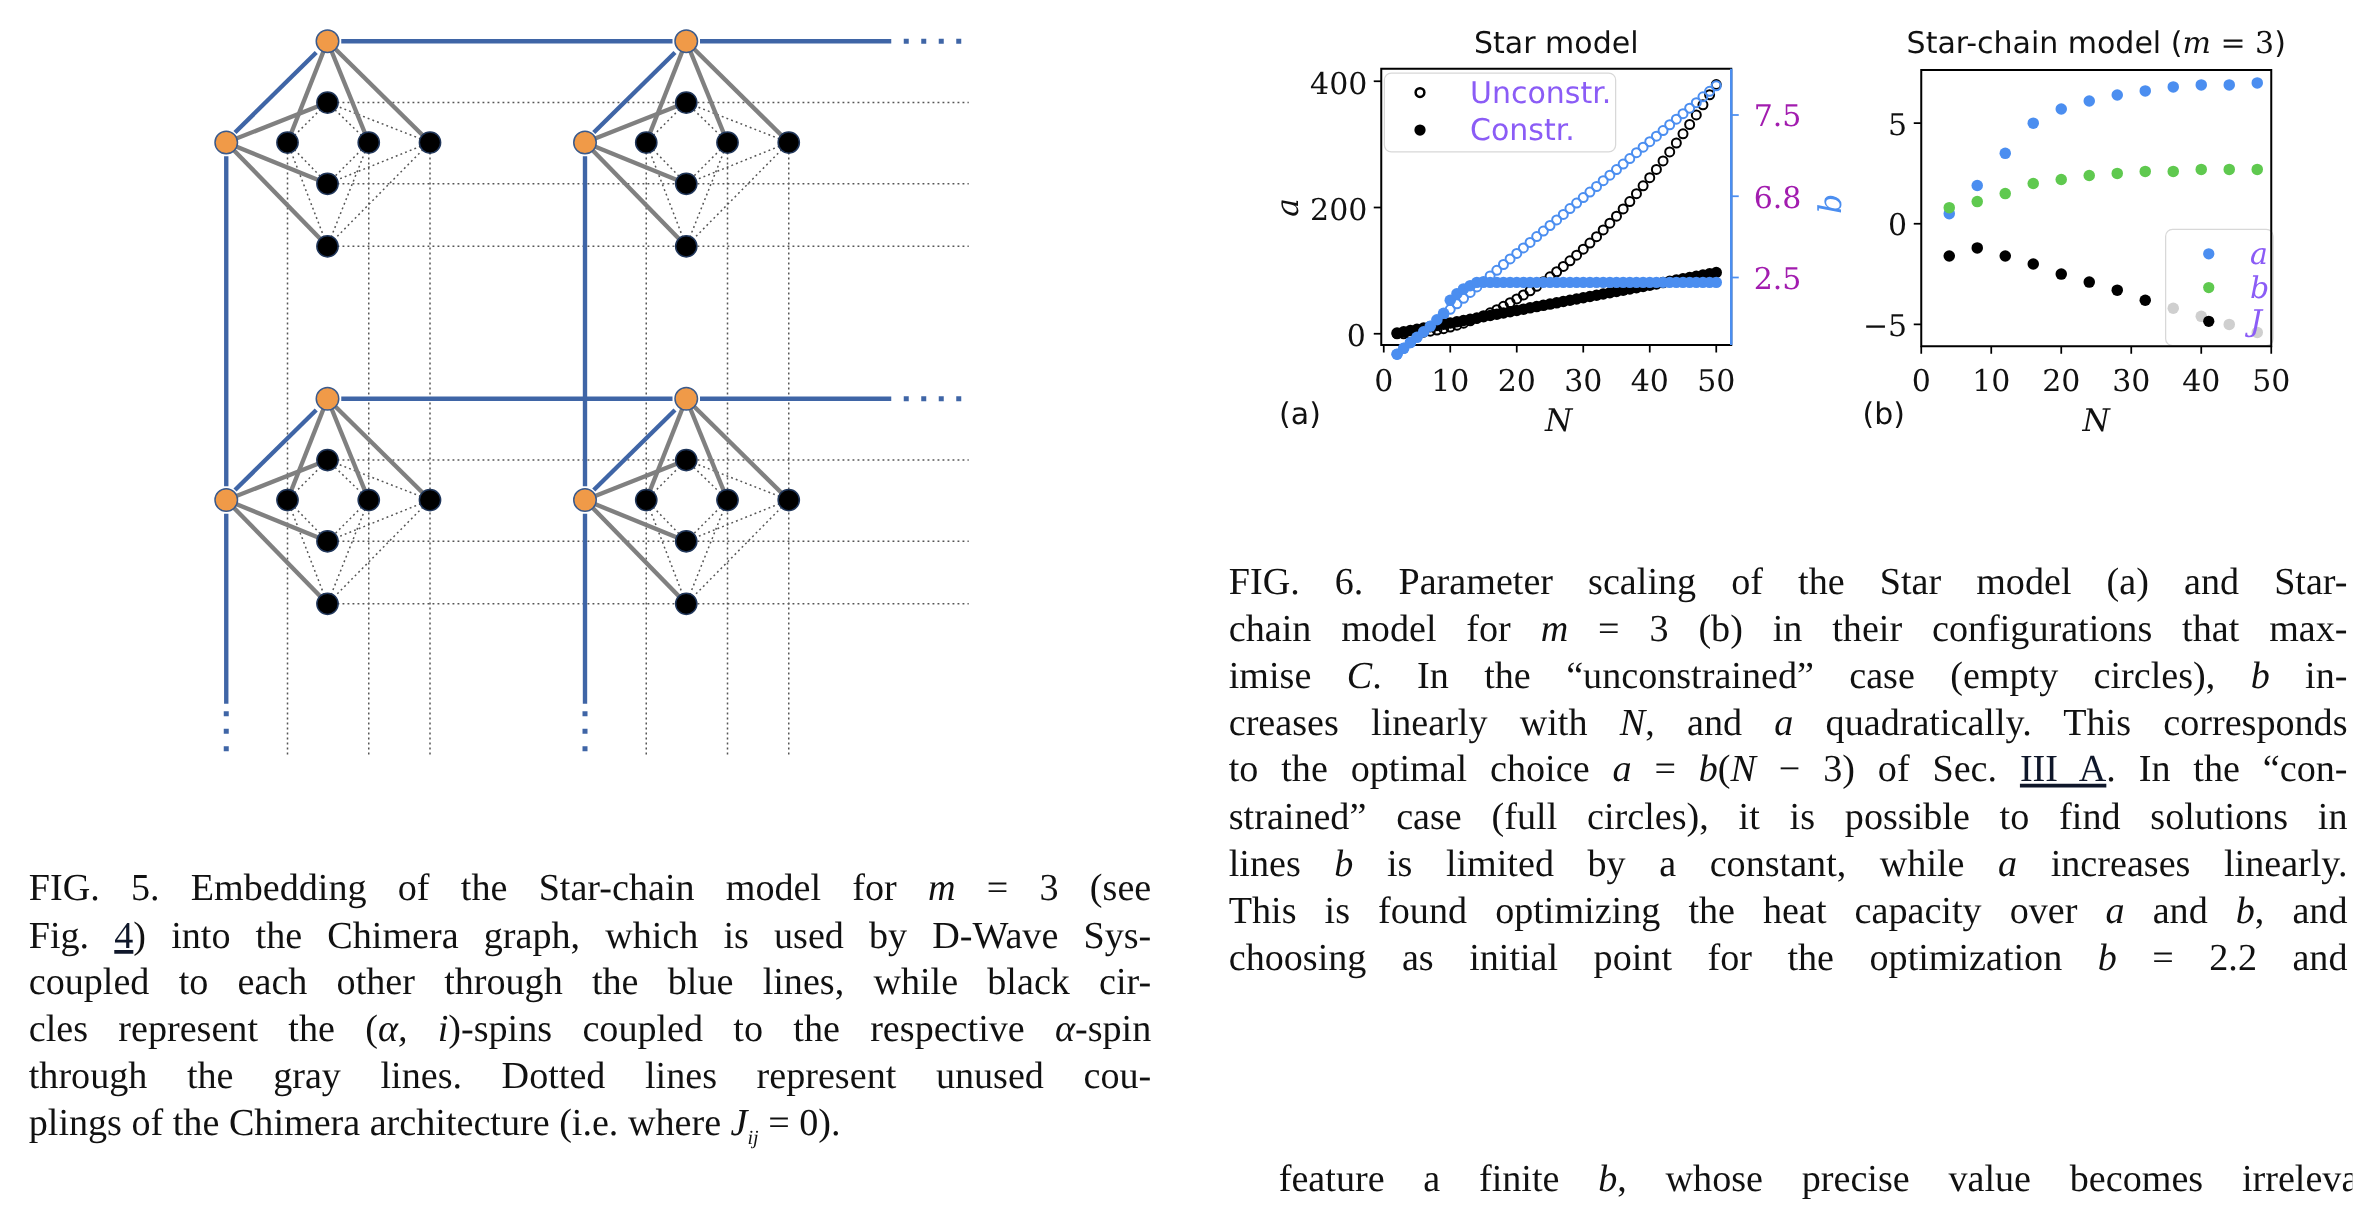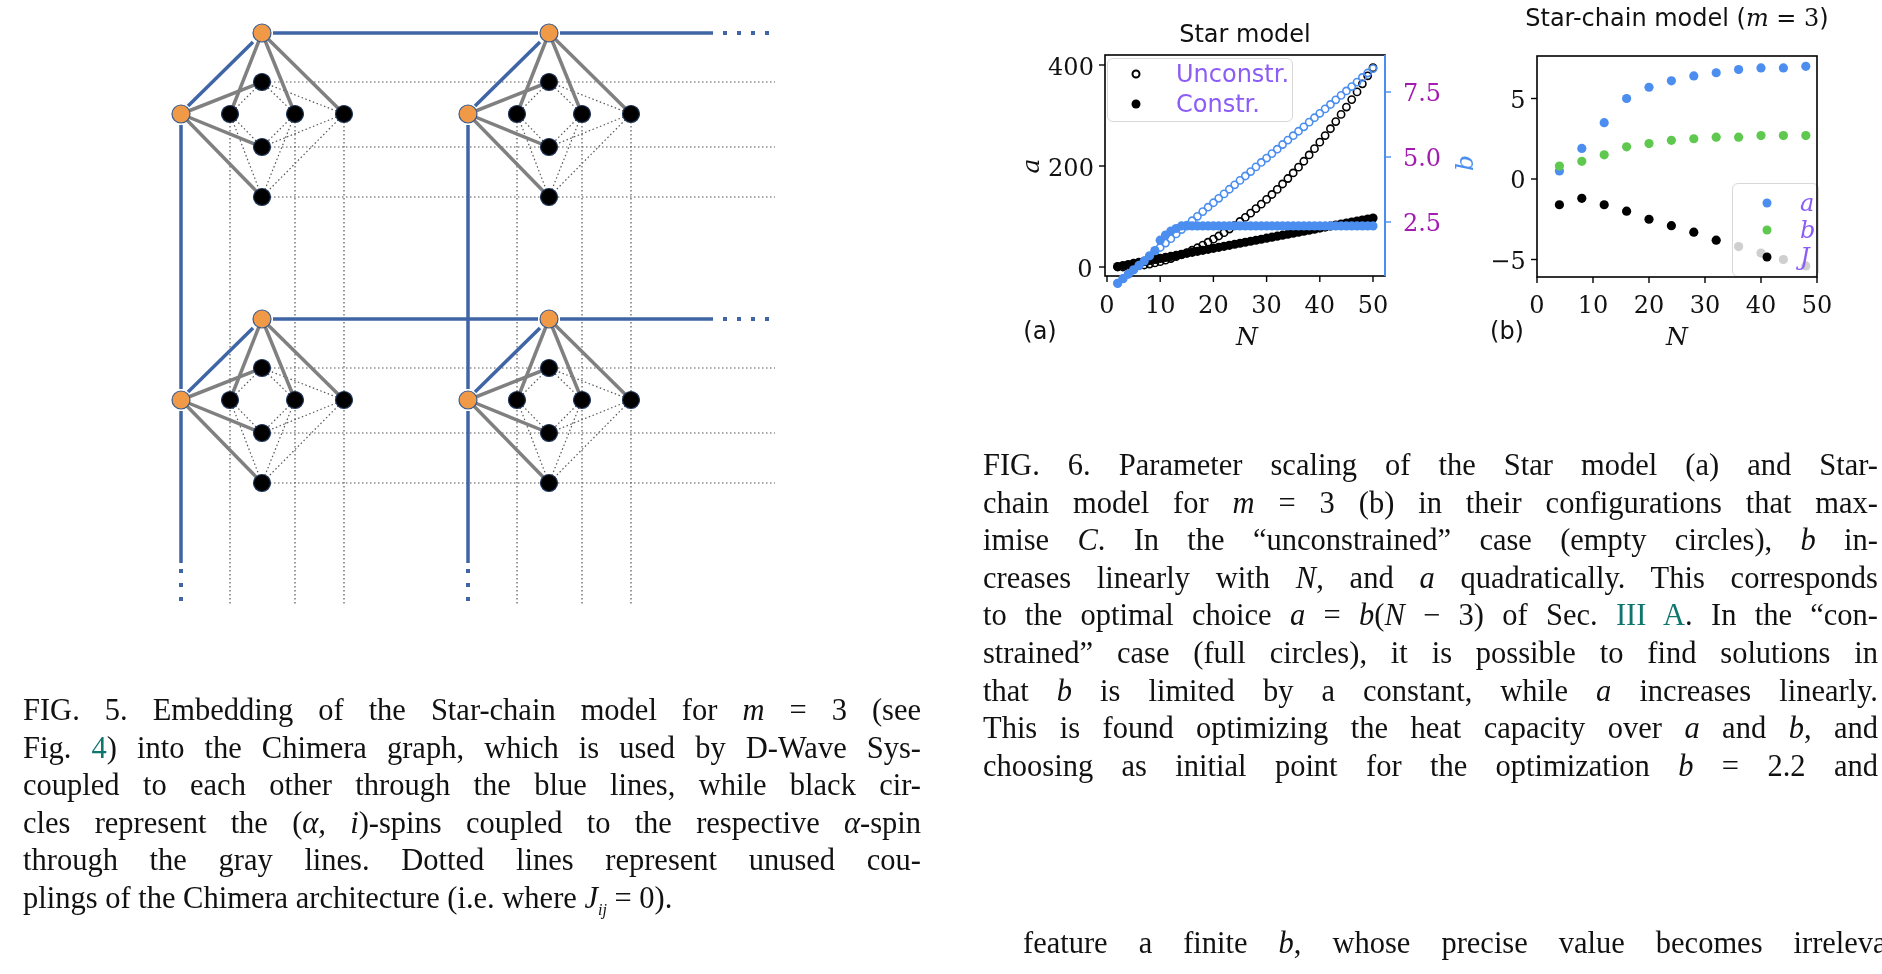--- a/index.html
+++ b/index.html
@@ -1,21 +1,21 @@
 <!DOCTYPE html>
 <html><head>
 <meta charset="utf-8">
 <style>
   html, body { margin:0; padding:0; background:#ffffff; }
   body { width:1882px; height:974px; position:relative; overflow:hidden; font-family:"DejaVu Serif", serif; color:#000; }
   svg.layer { position:absolute; left:0; top:0; }
   .caption { position:absolute; font-family:"Liberation Serif", "DejaVu Serif", serif; font-size:30.5px; line-height:37.6px; text-align:justify; text-align-last:justify; color:#111; }
   .caption .ln { display:block; white-space:nowrap; text-align:justify; text-align-last:justify; height:37.6px; }
   .caption .ln.last { text-align-last:left; }
-  .link { color:#0f766e; }
+  .link { color:#0f172a;text-decoration:underline; }
   .m { font-style:italic; }
   .tick { position:absolute; font-family:"DejaVu Serif", serif; font-size:24px; line-height:24px; color:#111; transform:translate(-50%,-50%); white-space:nowrap; }
   .tick.blue { color:#a21caf; }
   .plot-title { position:absolute; font-family:"DejaVu Sans", sans-serif; font-size:24px; transform:translateX(-50%); white-space:nowrap; color:#111; }
   .panel-label { position:absolute; font-family:"DejaVu Sans", sans-serif; font-size:24px; transform:translate(-50%,-50%); color:#111; }
   .axis-label { position:absolute; font-family:"DejaVu Serif", serif; font-style:italic; font-size:25px; transform:translate(-50%,-50%); color:#111; }
   .legend { position:absolute; background:rgba(255,255,255,0.85); border:1.5px solid #d8d8d8; border-radius:6px; }
   .legend-row { position:absolute; font-family:"DejaVu Sans", sans-serif; font-size:24px; line-height:26px; white-space:nowrap; color:#8b5cf6; }
   .legend-row .mk { position:absolute; top:50%; width:9px; height:9px; border-radius:50%; transform:translate(-50%,-50%); box-sizing:border-box; }
   .legend-row.serif { font-family:"DejaVu Serif", serif; font-style:italic; }
@@ -396,35 +396,35 @@
   <div class="legend-row" style="left:68px; top:32px;">
     <span class="mk" style="left:-40px; background:#000;"></span>
     <span>Constr.</span>
   </div>
 </div>
 <div class="tick" style="left:1071px; top:67px;">400</div>
 <div class="tick" style="left:1071px; top:168px;">200</div>
 <div class="tick" style="left:1085px; top:269px;">0</div>
 <div class="axis-label" style="left:1030px; top:166px; transform:translate(-50%,-50%) rotate(-90deg);">a</div>
 <div class="tick blue" style="left:1422px; top:93px;">7.5</div>
-<div class="tick blue" style="left:1422px; top:158px;">5.0</div>
+<div class="tick blue" style="left:1422px; top:158px;">6.8</div>
 <div class="tick blue" style="left:1422px; top:223px;">2.5</div>
 <div class="axis-label" style="left:1464px; top:163px; color:#4b8ef0; transform:translate(-50%,-50%) rotate(-90deg);">b</div>
 <div id="xticksA">
     <div class="tick" style="left: 1107px; top: 305px;">0</div>
     <div class="tick" style="left: 1160.2px; top: 305px;">10</div>
     <div class="tick" style="left: 1213.4px; top: 305px;">20</div>
     <div class="tick" style="left: 1266.6px; top: 305px;">30</div>
     <div class="tick" style="left: 1319.8px; top: 305px;">40</div>
     <div class="tick" style="left: 1373px; top: 305px;">50</div>
   </div>
 <div class="axis-label" style="left:1247px; top:336px;">N</div>
 <div class="panel-label" style="left:1040px; top:331px;">(a)</div>
 
-<div class="plot-title" style="left:1677px; top:4px;">
+<div class="plot-title" style="left:1677px; top:20px;">
   <span>Star-chain model (</span><span class="m" style="font-family:'DejaVu Serif',serif;">m</span><span style="font-family:'DejaVu Serif',serif;"> = 3</span><span>)</span>
 </div>
 <div class="legend" style="left:1732px; top:183px; width:85px; height:92px;"></div>
 <svg class="layer" id="plotB" width="1882" height="360" viewBox="0 0 1882 360" style="pointer-events:none;">
     <rect x="1537" y="56" width="280" height="221" fill="none" stroke="#000" stroke-width="1.6"></rect>
     <line x1="1531" y1="98.5" x2="1537" y2="98.5" stroke="#000" stroke-width="1.4"></line>
     <line x1="1531" y1="179" x2="1537" y2="179" stroke="#000" stroke-width="1.4"></line>
     <line x1="1531" y1="259.5" x2="1537" y2="259.5" stroke="#000" stroke-width="1.4"></line>
     <line x1="1537" y1="277" x2="1537" y2="283" stroke="#000" stroke-width="1.4"></line>
     <line x1="1593" y1="277" x2="1593" y2="283" stroke="#000" stroke-width="1.4"></line>
@@ -488,20 +488,20 @@
 <div class="axis-label" style="left:1677px; top:336px;">N</div>
 <div class="panel-label" style="left:1507px; top:331px;">(b)</div>
 
 <div class="caption" id="cap6" style="left:983px; top:447px; width:895px;">
     <span class="ln"><span>FIG. 6.  Parameter scaling of the Star model (a) and Star-</span></span>
     <span class="ln"><span>chain model for </span><span class="m">m</span><span> = 3 (b) in their configurations that max-</span></span>
     <span class="ln"><span>imise </span><span class="m">C</span><span>.  In the “unconstrained” case (empty circles), </span><span class="m">b</span><span> in-</span></span>
     <span class="ln"><span>creases linearly with </span><span class="m">N</span><span>, and </span><span class="m">a</span><span> quadratically.  This corresponds</span></span>
     <span class="ln"><span>to the optimal choice </span><span class="m">a</span><span> = </span><span class="m">b</span><span>(</span><span class="m">N</span><span> − 3) of Sec. </span><span class="link">III A</span><span>.  In the “con-</span></span>
     <span class="ln"><span>strained” case (full circles), it is possible to find solutions in</span></span>
-    <span class="ln"><span>that </span><span class="m">b</span><span> is limited by a constant, while </span><span class="m">a</span><span> increases linearly.</span></span>
+    <span class="ln"><span>lines </span><span class="m">b</span><span> is limited by a constant, while </span><span class="m">a</span><span> increases linearly.</span></span>
     <span class="ln"><span>This is found optimizing the heat capacity over </span><span class="m">a</span><span> and </span><span class="m">b</span><span>, and</span></span>
     <span class="ln"><span>choosing as initial point for the optimization </span><span class="m">b</span><span> = 2.2 and</span></span>
   </div>
 
 <div class="caption" id="body1" style="left:1023px; top:925px; width:895px;">
     <span class="ln"><span>feature a finite </span><span class="m">b</span><span>, whose precise value becomes irrelevant,</span></span>
   </div>
 
 </body></html>

